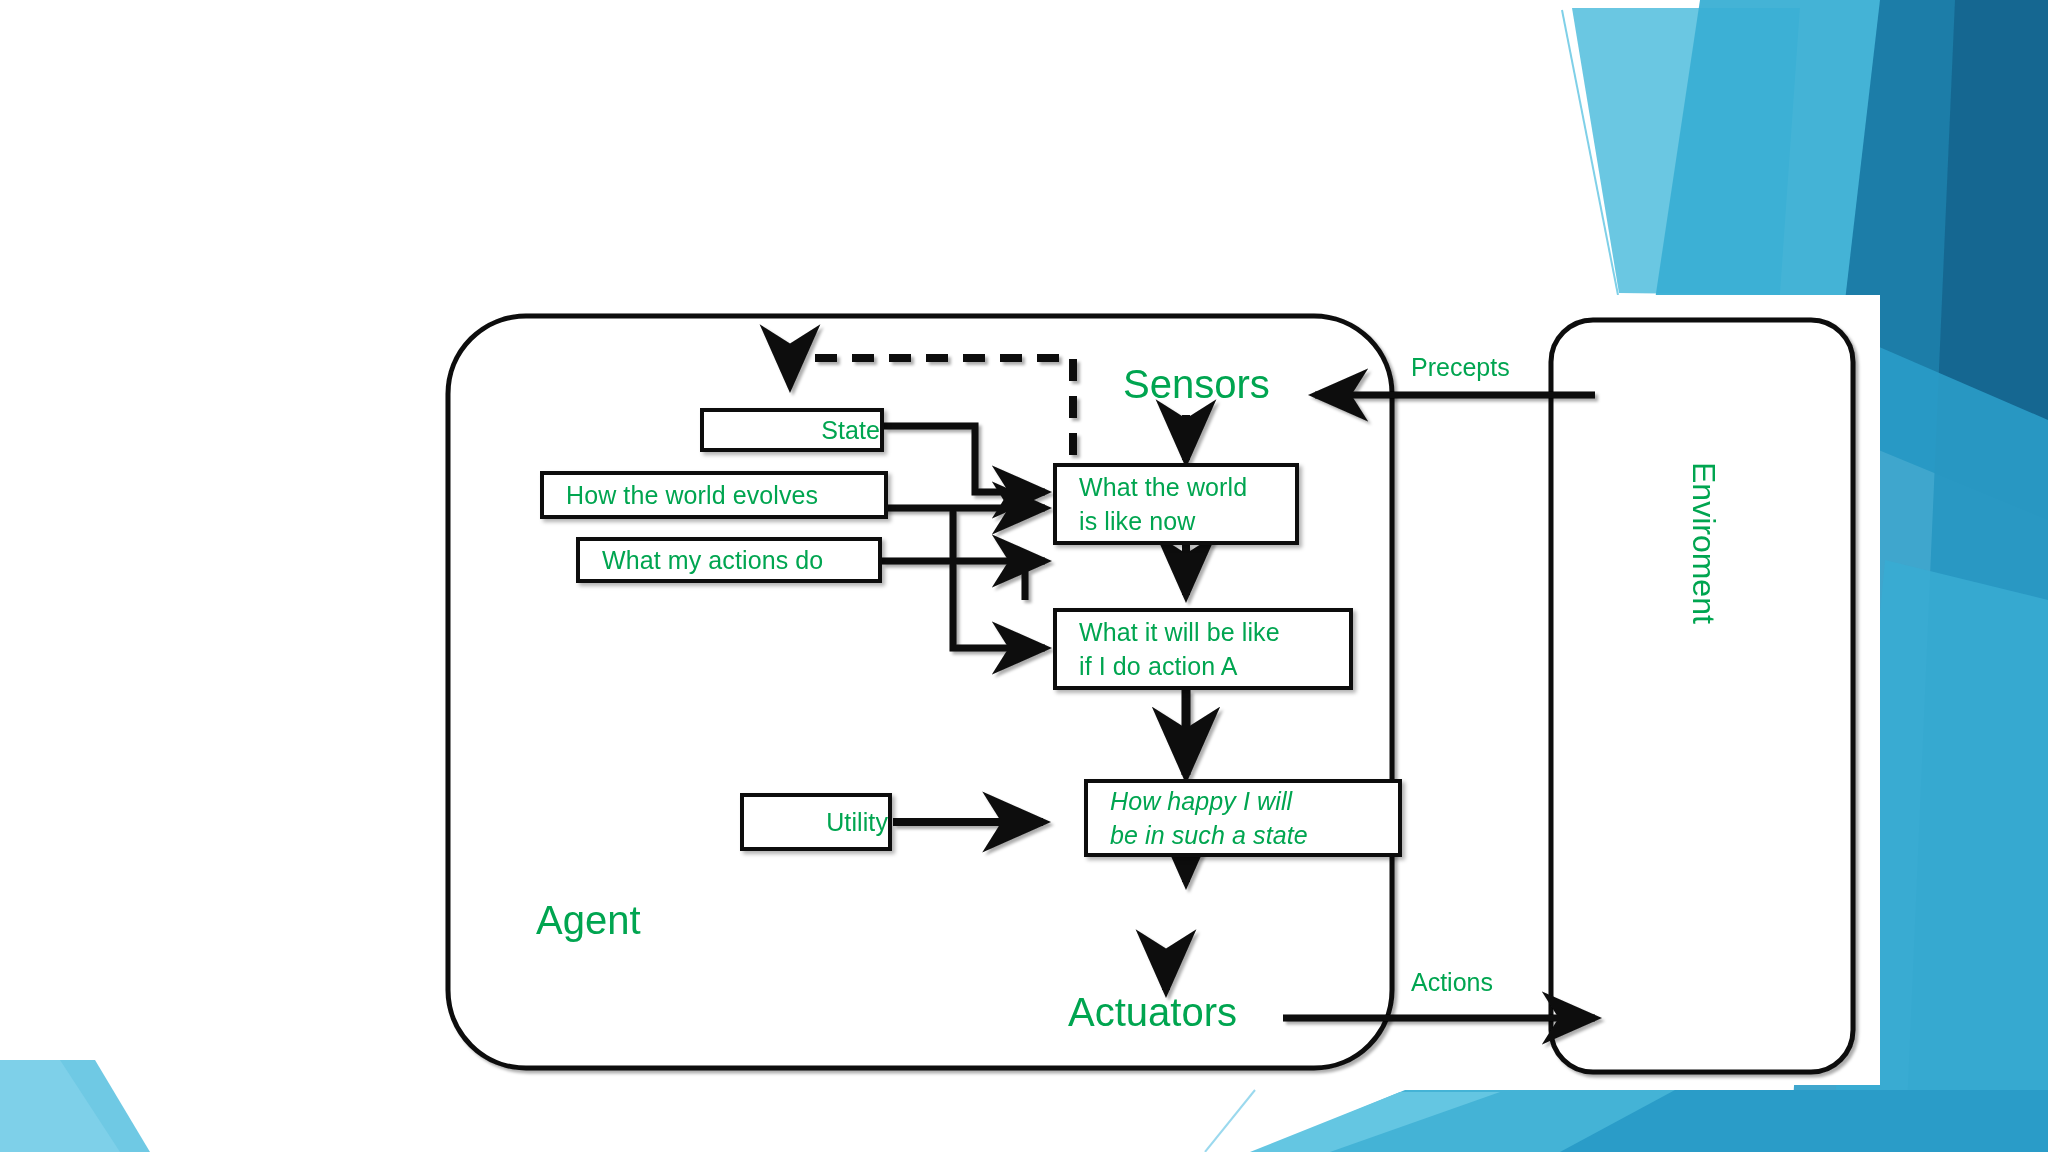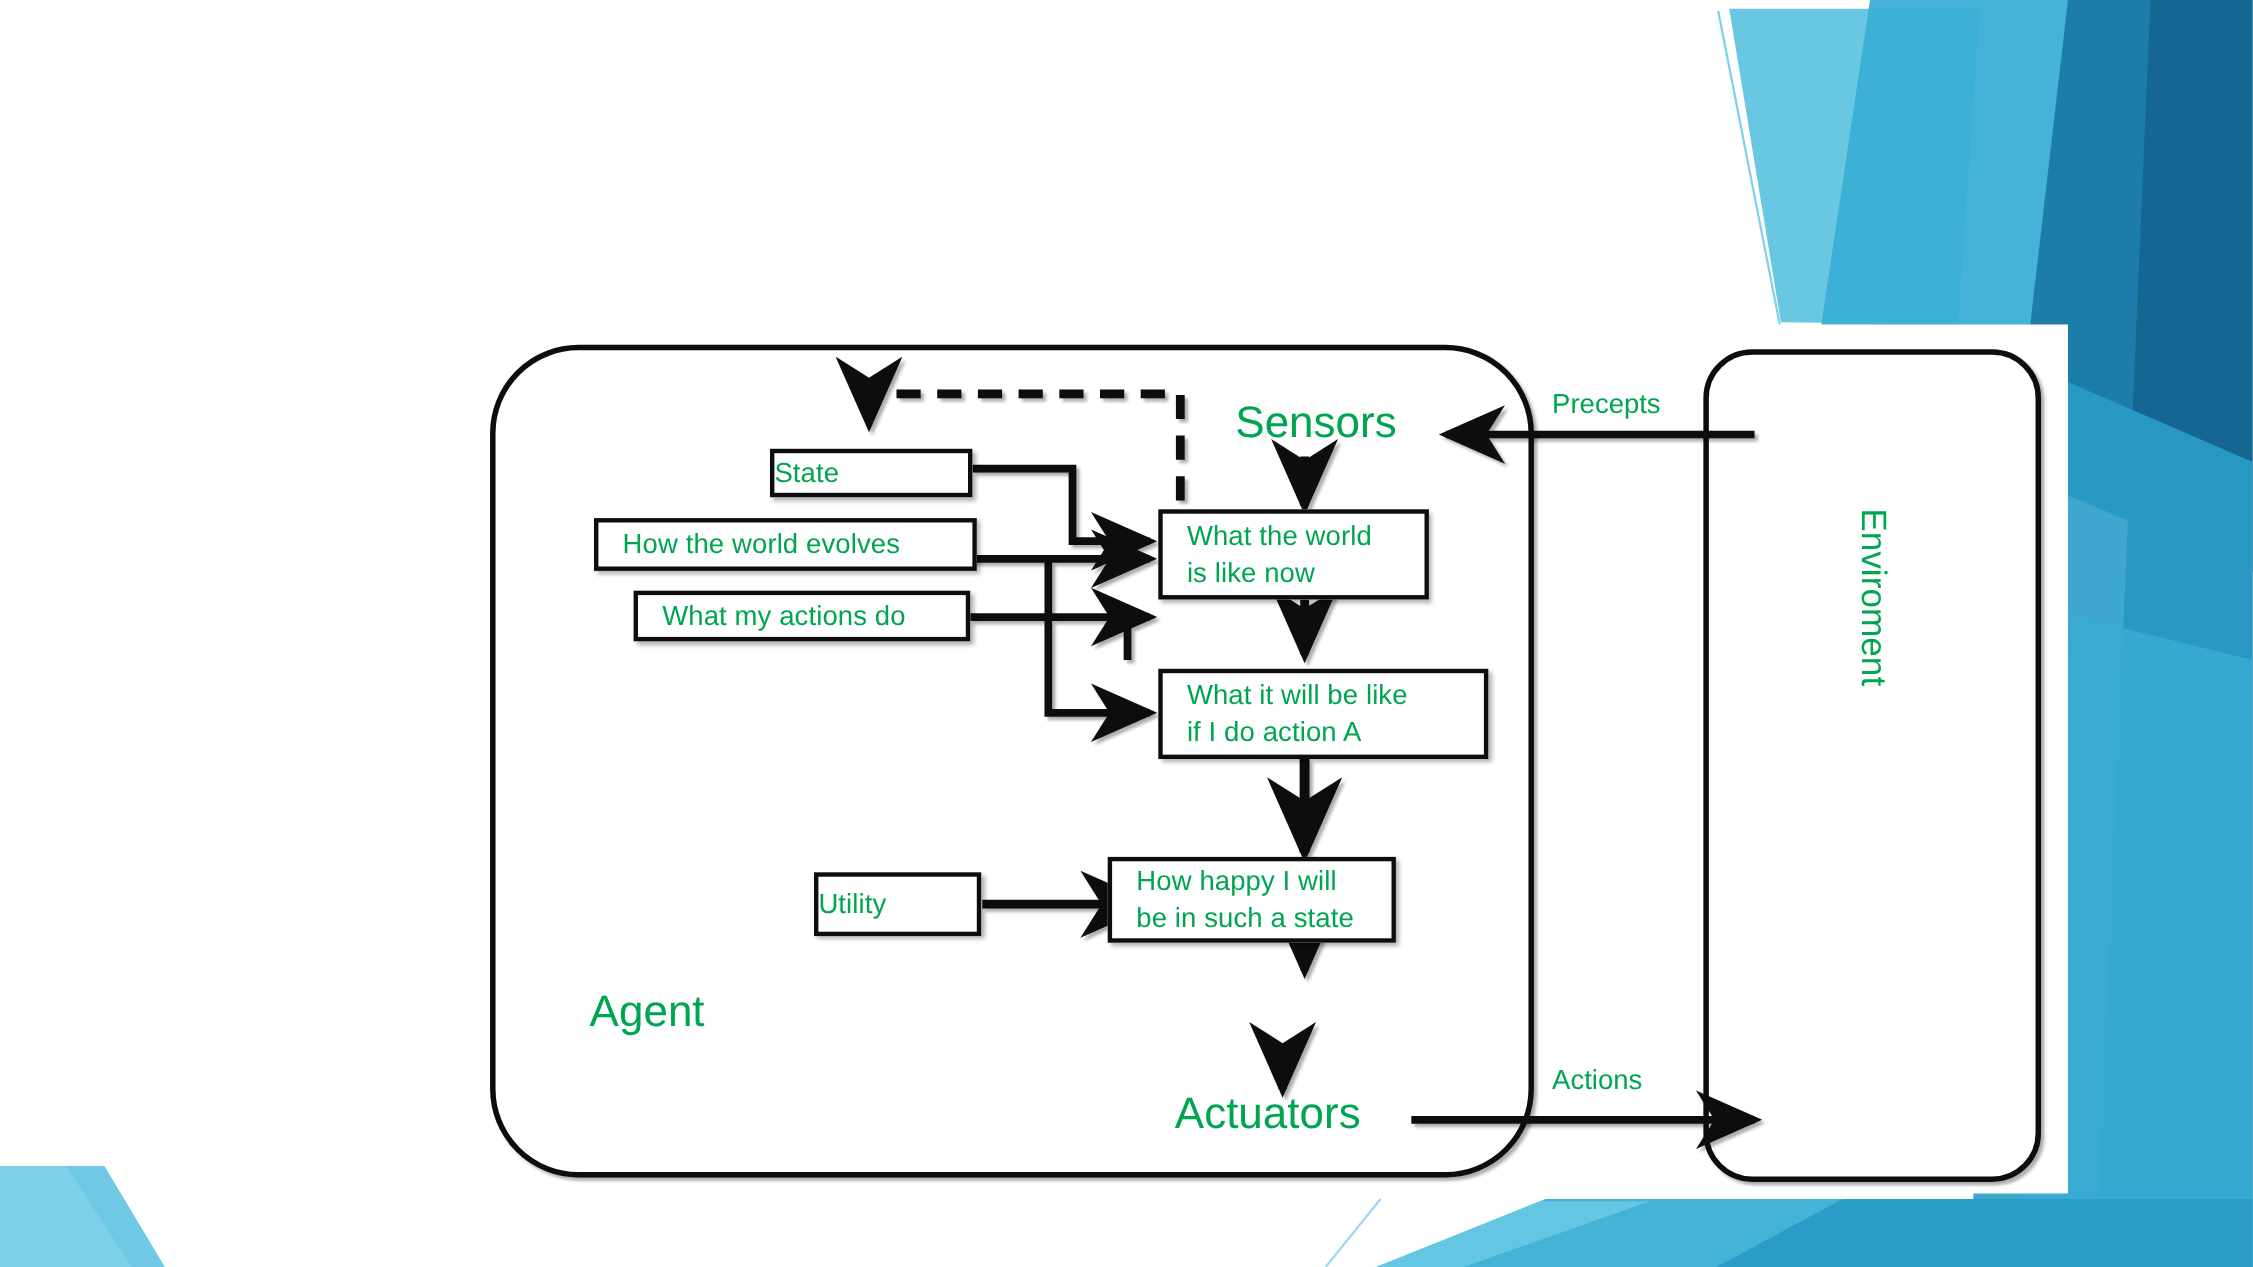--- a/index.html
+++ b/index.html
@@ -33,21 +33,21 @@
     background:#ffffff;
     border:4px solid #0d0d0d;
     box-shadow:3px 3px 4px rgba(0,0,0,.30);
     display:flex;
     align-items:center;
     color:#00a550;
     font-size:25px;
     line-height:1.38;
     letter-spacing:.1px;
   }
-  .node.center{ justify-content:flex-start; }
+  .node.center{ justify-content:flex-end; }
   .node.left{ justify-content:flex-start; padding-left:22px; }
   .node .txt{ white-space:pre-line; }
 
   .label{
     position:absolute;
     color:#00a550;
     white-space:nowrap;
   }
   .label.big{ font-size:40px; }
   .label.small{ font-size:25px; }
@@ -156,21 +156,21 @@
 
   <div class="node left" style="left:1053px; top:608px; width:300px; height:82px;">
     <span class="txt">What it will be like
 if I do action A</span>
   </div>
 
   <div class="node center" style="left:740px; top:793px; width:152px; height:58px;">
     <span class="txt">Utility</span>
   </div>
 
-  <div class="node left" style="left:1007px; top:779px; width:262px; height:78px;">
+  <div class="node left" style="left:1084px; top:779px; width:318px; height:78px;font-style:italic;">
     <span class="txt">How happy I will
 be in such a state</span>
   </div>
 
 
   <div class="label big" style="left:1123px; top:362px;">
     <span>Sensors</span>
   </div>
 
   <div class="label big" style="left:1068px; top:990px;">

